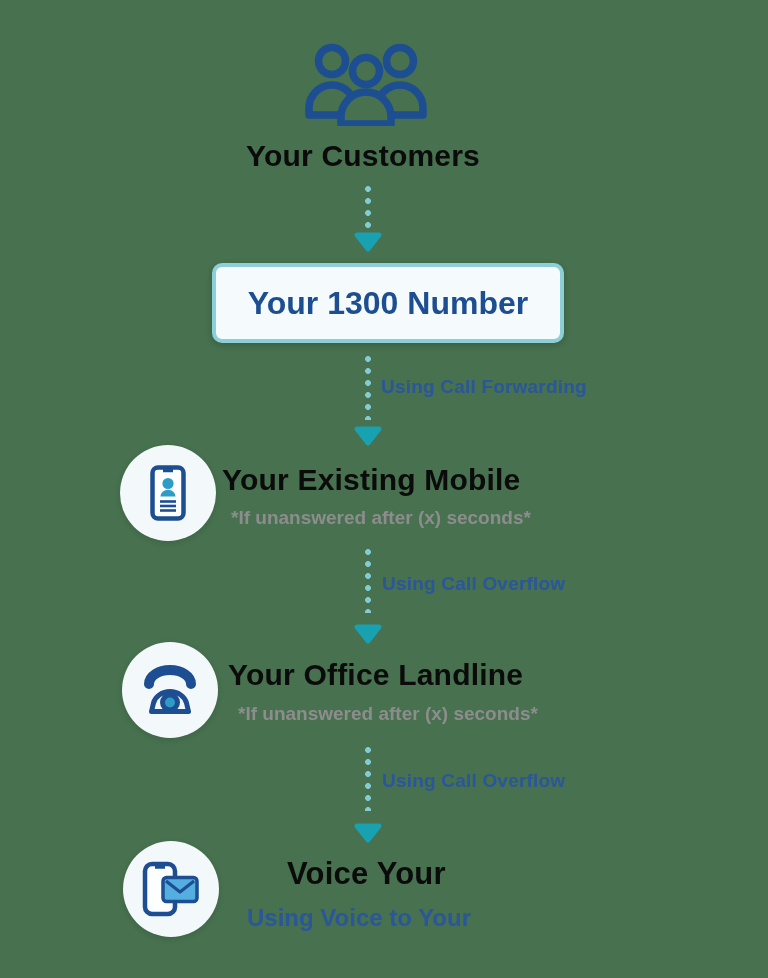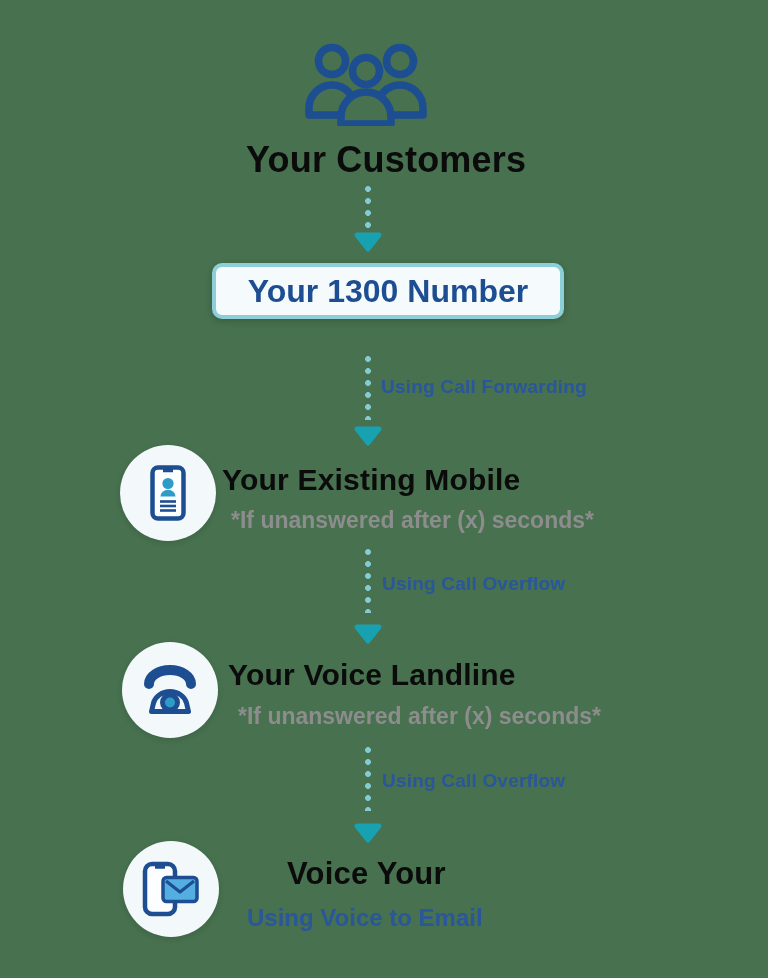--- a/index.html
+++ b/index.html
@@ -23,42 +23,42 @@
     background:var(--background);
     font-family:"Liberation Sans", sans-serif;
     overflow:hidden;
   }
   .scene{position:relative;width:768px;height:978px;}
   .abs{position:absolute;}
   .nowrap{white-space:nowrap;}
 
   .customers-label{
     left:246px;top:139px;
-    font-size:36px;font-weight:800;color:var(--title-black);
+    font-size:30px;font-weight:800;color:var(--title-black);
     letter-spacing:.2px;
   }
 
   .dots{
     width:6px;left:365px;
     background-image:radial-gradient(circle at 3px 3px, var(--teal-dot) 2.6px, rgba(0,0,0,0) 3.2px);
     background-size:6px 12px;background-repeat:repeat-y;
   }
   .dots.d1{top:186px;height:46px;}
   .dots.d2{top:356px;height:64px;}
   .dots.d3{top:549px;height:64px;}
   .dots.d4{top:747px;height:64px;}
 
   .arrowhead{left:353px;width:30px;height:20px;}
   .arrowhead.a1{top:232px;}
   .arrowhead.a2{top:426px;}
   .arrowhead.a3{top:624px;}
   .arrowhead.a4{top:823px;}
 
   .number-box{
-    left:212px;top:263px;width:352px;height:56px;
+    left:212px;top:263px;width:352px;height:80px;
     background:var(--box-bg);
     border:4px solid var(--box-border);
     border-radius:10px;
     box-shadow:0 2px 7px rgba(0,0,0,.20);
     display:flex;align-items:center;justify-content:center;
   }
   .number-box-label{
     font-size:32px;font-weight:800;color:var(--dark-blue);
   }
 
@@ -82,21 +82,21 @@
 
   .step-title{
     font-size:30px;font-weight:800;color:var(--title-black);
     letter-spacing:.2px;
   }
   .step-title.t1{left:222px;top:463px;}
   .step-title.t2{left:228px;top:658px;}
   .step-title.t3{left:287px;top:856px;font-size:31px;}
 
   .step-subtitle{
-    font-size:23px;font-weight:600;color:var(--subtitle-gray);
+    font-size:19px;font-weight:600;color:var(--subtitle-gray);
   }
   .step-subtitle.s1{left:231px;top:507px;}
   .step-subtitle.s2{left:238px;top:703px;}
 
   .voice-label{
     left:247px;top:904px;
     font-size:24px;font-weight:800;color:var(--label-blue);
   }
 
   .people-icon{left:302px;top:40px;}
@@ -154,33 +154,33 @@
   </svg>
   <div class="abs connector-label l3 nowrap">Using Call Overflow</div>
 
   <div class="abs icon-circle c2">
     <svg width="62" height="54" viewBox="0 0 62 54">
       <path d="M10 21 a21 14 0 0 1 42 0" fill="none" stroke="var(--dark-blue)" stroke-width="10" stroke-linecap="round"></path>
       <path d="M12.5 48.5 L14.5 40 a17 15 0 0 1 33 0 L49.5 48.5 Z" fill="var(--circle-bg)" stroke="var(--dark-blue)" stroke-width="5" stroke-linejoin="round"></path>
       <circle cx="31" cy="39.5" r="7.5" fill="var(--person-fill)" stroke="var(--dark-blue)" stroke-width="5"></circle>
     </svg>
   </div>
-  <div class="abs step-title t2 nowrap">Your Voice Landline</div>
+  <div class="abs step-title t2 nowrap">Your Office Landline</div>
   <div class="abs step-subtitle s2 nowrap">*If unanswered after (x) seconds*</div>
 
   <div class="abs dots d4"></div>
   <svg class="abs arrowhead a4" viewBox="0 0 30 20">
     <path d="M4 3 H26 L15 17 Z" fill="var(--teal-arrow)" stroke="var(--teal-arrow)" stroke-width="5" stroke-linejoin="round"></path>
   </svg>
   <div class="abs connector-label l4 nowrap">Using Call Overflow</div>
 
   <div class="abs icon-circle c3">
     <svg width="58" height="56" viewBox="0 0 58 56">
       <rect x="3" y="3" width="30" height="50" rx="7" fill="var(--card-bg)" stroke="var(--dark-blue)" stroke-width="4.5"></rect>
       <line x1="13" y1="5.5" x2="23" y2="5.5" stroke="var(--dark-blue)" stroke-width="4.5"></line>
       <rect x="21" y="16.5" width="34" height="24" rx="3.5" fill="var(--envelope-fill)" stroke="var(--dark-blue)" stroke-width="3.5"></rect>
       <path d="M24 20 L38 31 L52 20" fill="none" stroke="var(--dark-blue)" stroke-width="3.2" stroke-linejoin="round"></path>
     </svg>
   </div>
   <div class="abs step-title t3 nowrap">Voice Your</div>
-  <div class="abs voice-label nowrap">Using Voice to Email</div>
+  <div class="abs voice-label nowrap">Using Voice to Your</div>
 
 </div>
 
 </body></html>

